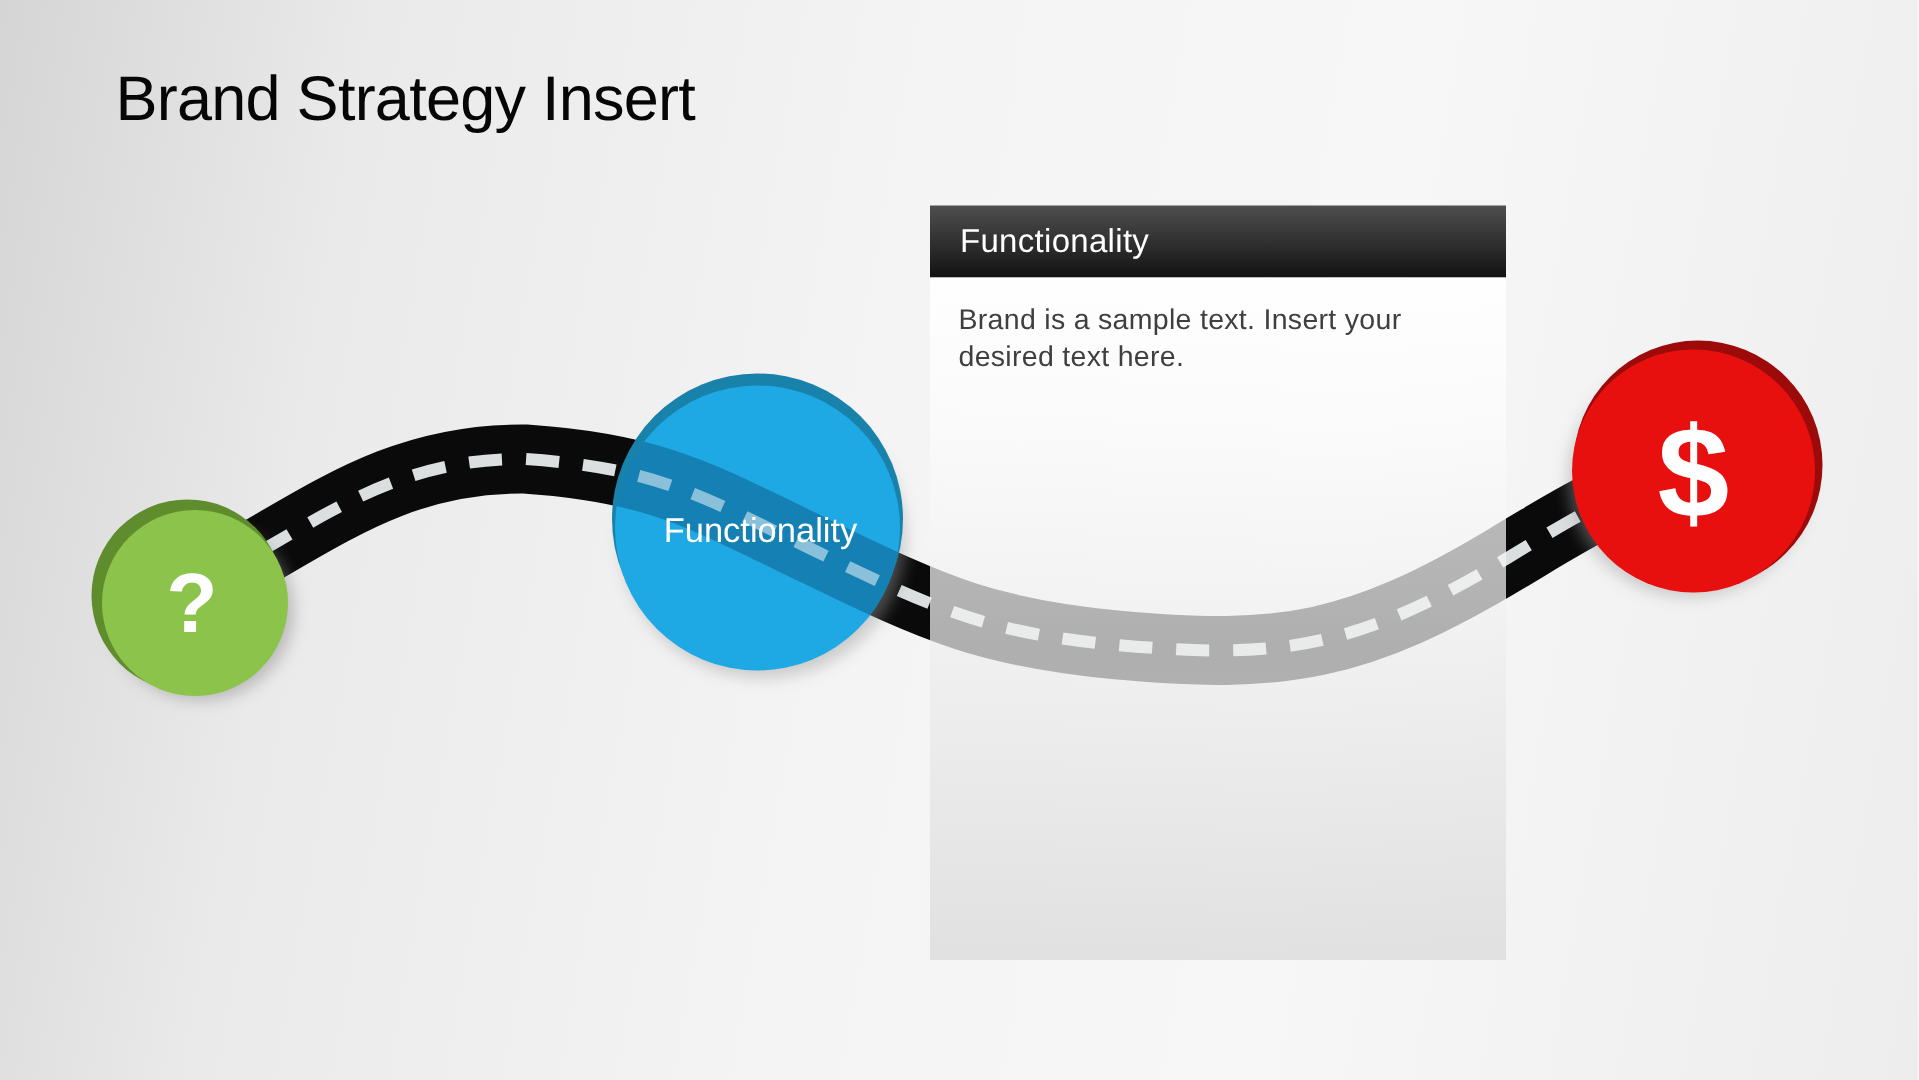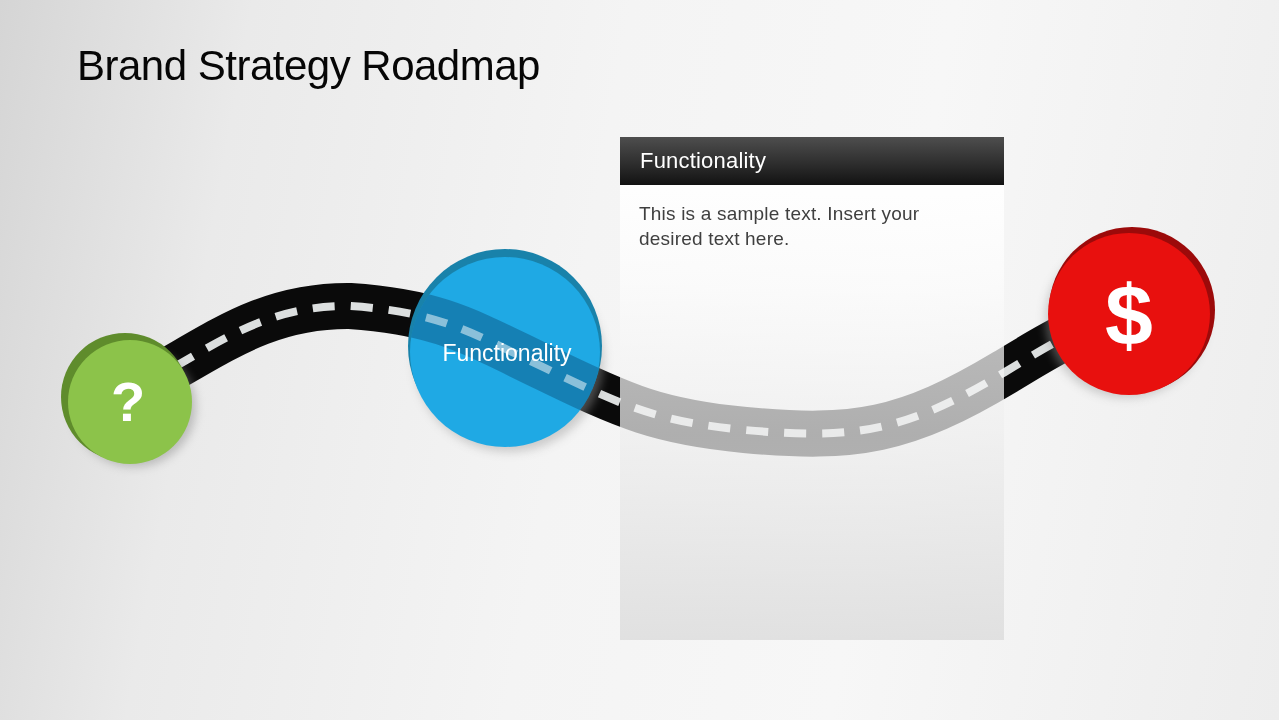--- a/index.html
+++ b/index.html
@@ -66,21 +66,21 @@
     color: #3f3f3f;
     letter-spacing: 0.2px;
   }
   .milestone-label { fill: #ffffff; }
 </style>
 </head>
 <body>
 
 <div class="slide">
 
-  <h1 class="slide-title">Brand Strategy Roadmap</h1>
+  <h1 class="slide-title">Brand Strategy Insert</h1>
 
   <svg class="roadmap-svg" viewBox="0 0 1279 720" xmlns="http://www.w3.org/2000/svg">
     <defs>
       <clipPath id="blue-circle-clip">
         <circle cx="505" cy="352" r="95"></circle>
       </clipPath>
       <filter id="soft-shadow" x="-40%" y="-40%" width="180%" height="180%">
         <feGaussianBlur stdDeviation="5"></feGaussianBlur>
       </filter>
     </defs>
@@ -114,17 +114,17 @@
       <circle cx="1129" cy="314" r="81" fill="#E8100E"></circle>
       <text class="milestone-label" x="1129" y="314" dy="0.36em" text-anchor="middle" font-size="86" font-weight="700">$</text>
     </g>
   </svg>
 
   <div class="callout">
     <div class="callout-header">
       <span>Functionality</span>
     </div>
     <div class="callout-body">
-      <p>This is a sample text. Insert your desired text here.</p>
+      <p>Brand is a sample text. Insert your desired text here.</p>
     </div>
   </div>
 
 </div>
 
 </body></html>

